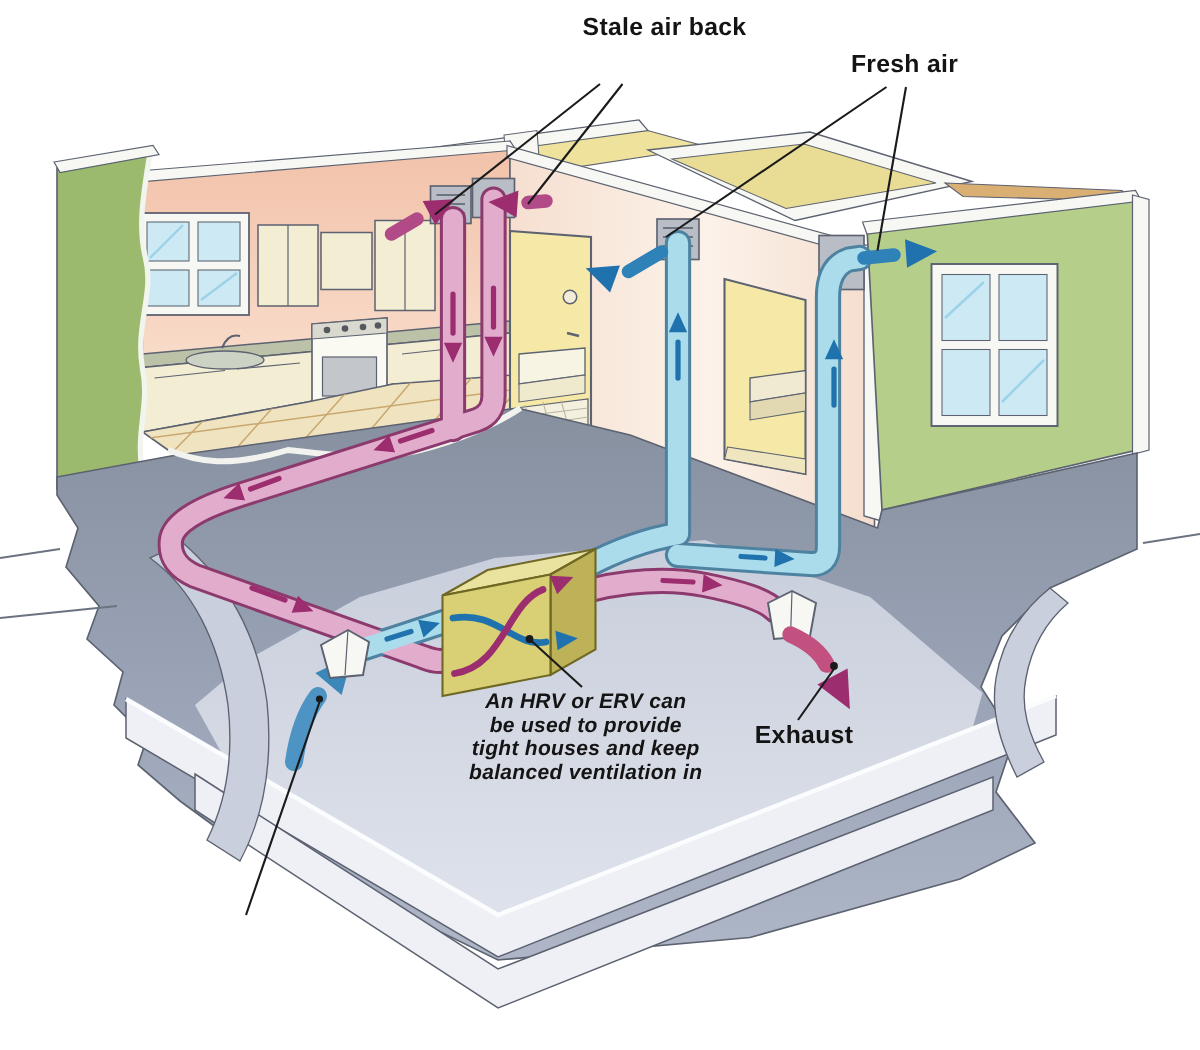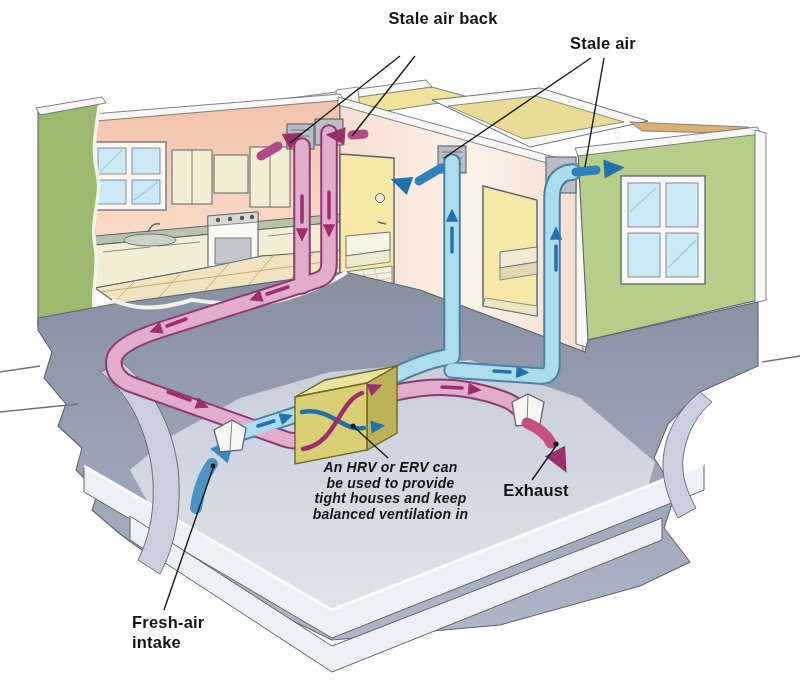--- a/index.html
+++ b/index.html
@@ -287,28 +287,24 @@
     <circle cx="213" cy="466" r="2.4" fill="var(--leader,#1a1a1a)" stroke="none"></circle>
     <path d="M388,458 L354,427"></path>
     <circle cx="353" cy="426" r="2.6" fill="var(--leader,#1a1a1a)" stroke="none"></circle>
   </g>
 </svg>
 
 <div class="lbl center" style="left:358px;top:8px;width:170px;">
   <div>Stale air back</div>
 </div>
 
-<div class="lbl center" style="left:553px;top:33px;width:100px;">Stale air</div>
+<div class="lbl center" style="left:553px;top:33px;width:100px;">Fresh air</div>
 
 <div class="lbl center" style="left:494px;top:480px;width:84px;">Exhaust</div>
 
-<div class="lbl" style="left:132px;top:612px;width:100px;">
-  <div>Fresh-air</div>
-  <div>intake</div>
-</div>
 
 <div class="lbl caption" style="left:288px;top:460px;width:205px;">
   <div>An HRV or ERV  can</div>
   <div>be used to provide</div>
   <div>tight houses and keep</div>
   <div>balanced ventilation in</div>
 </div>
 
 </div>
 

